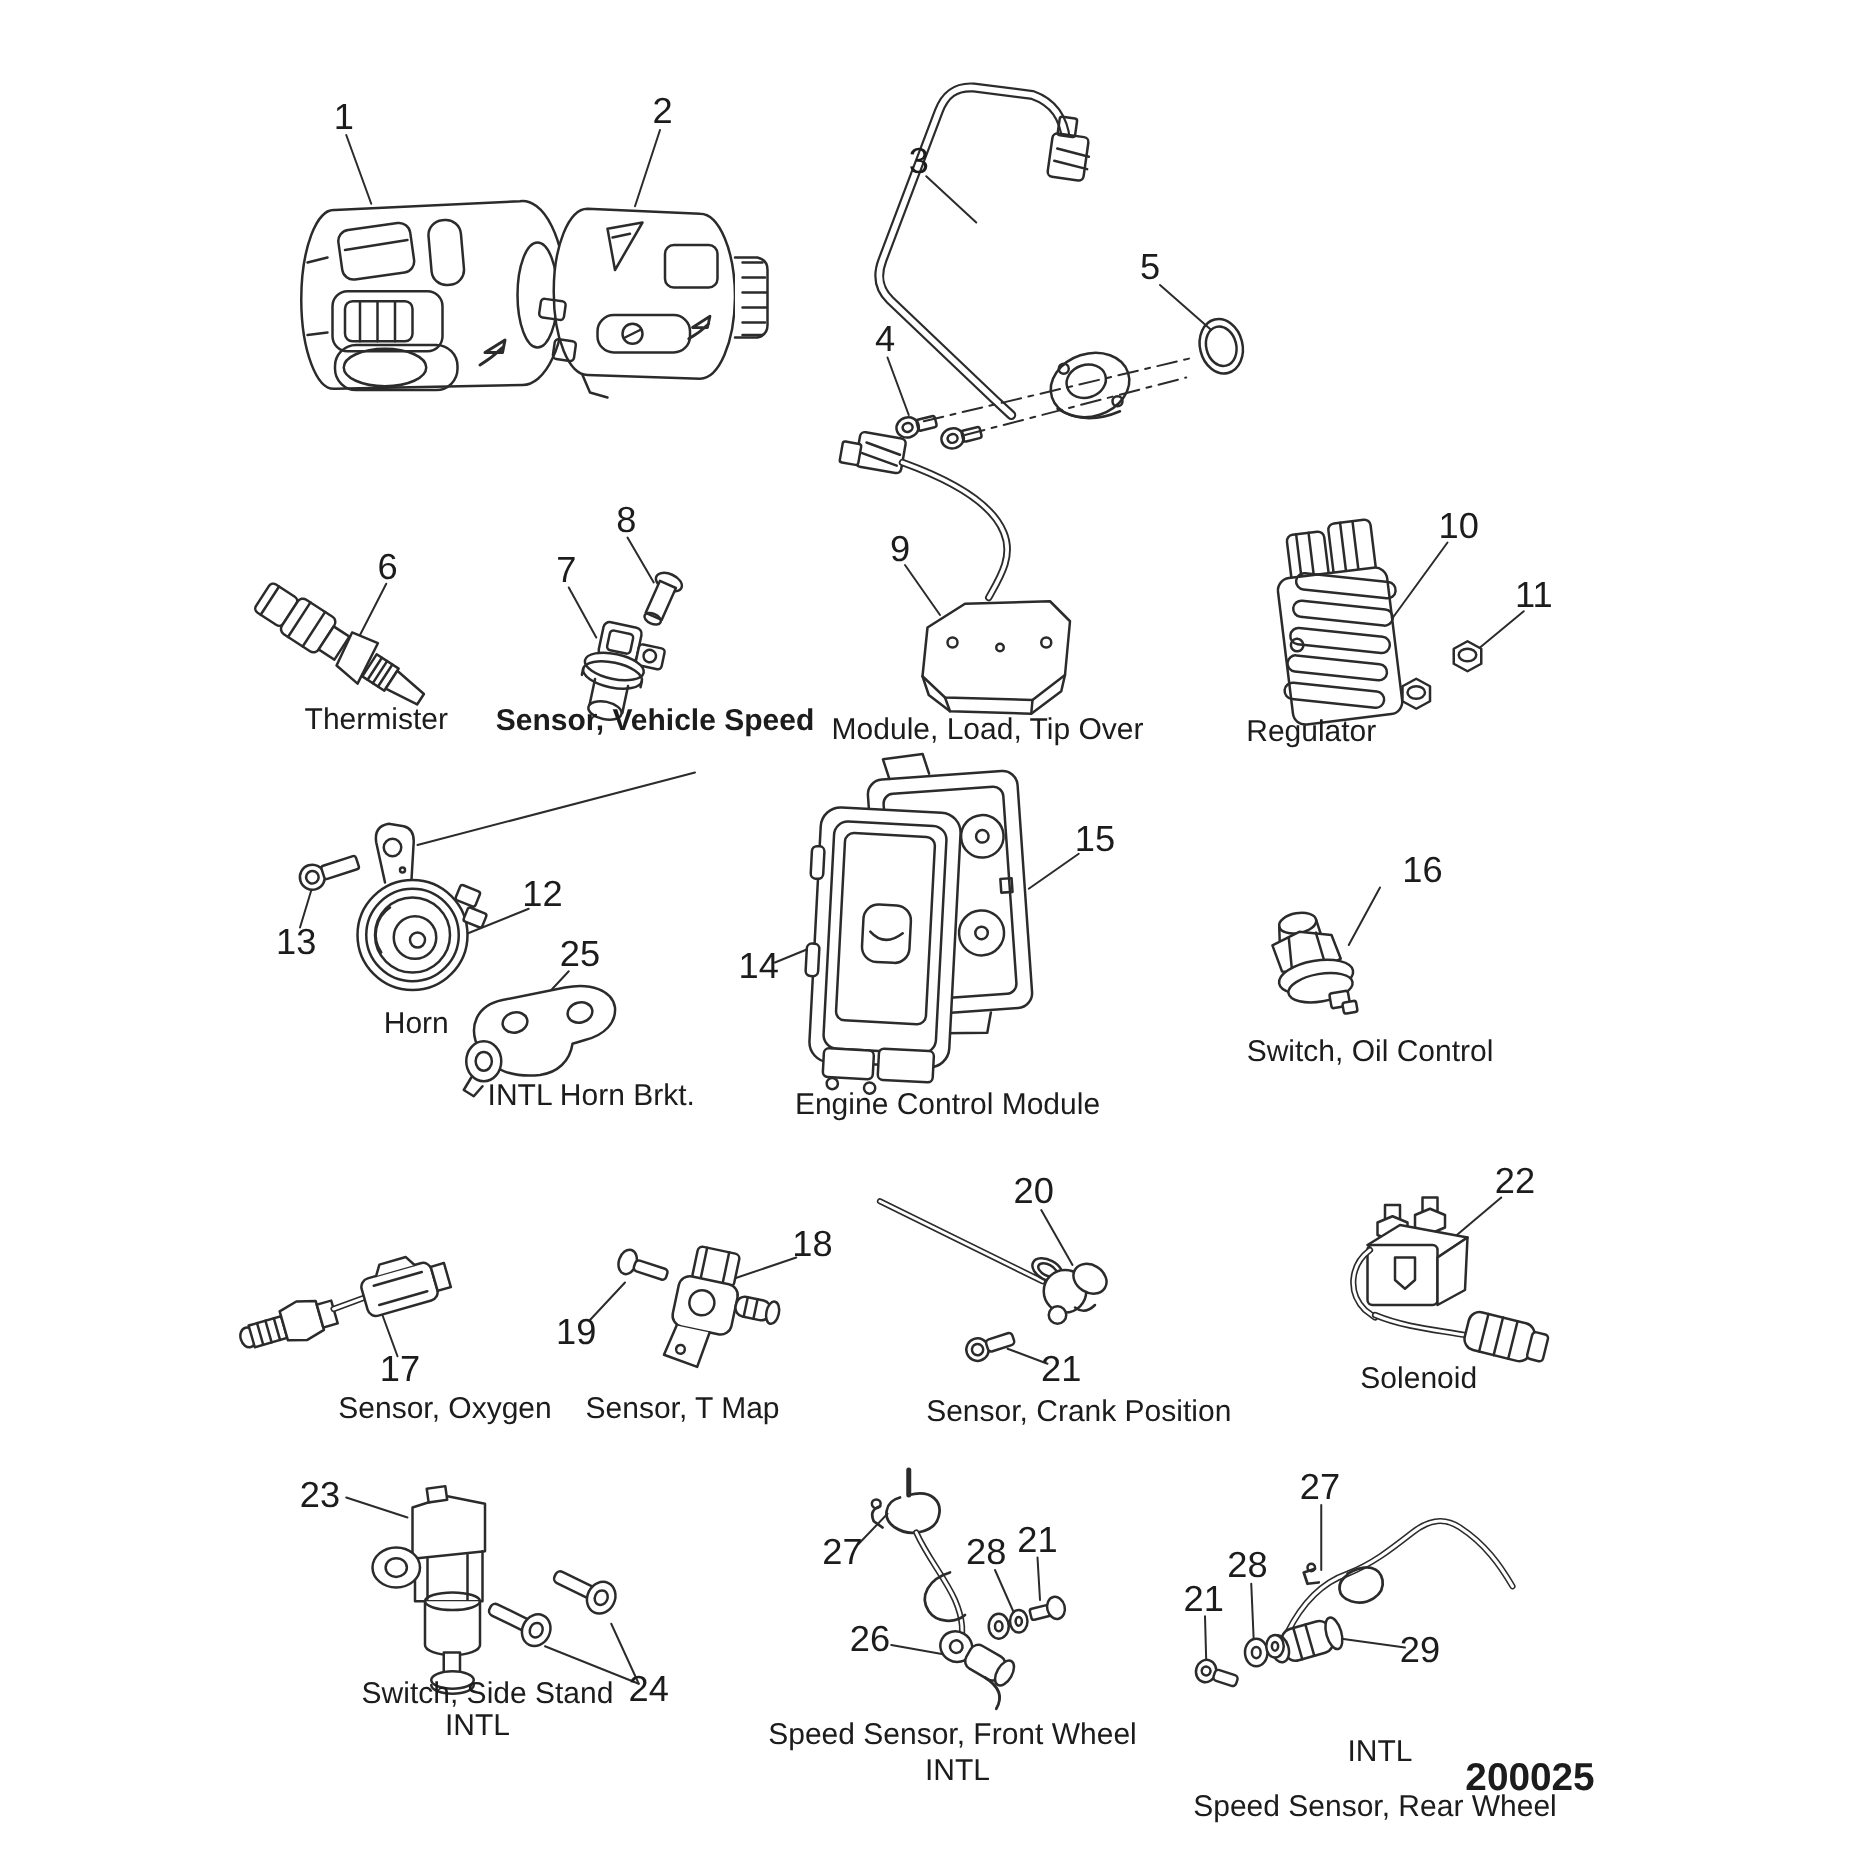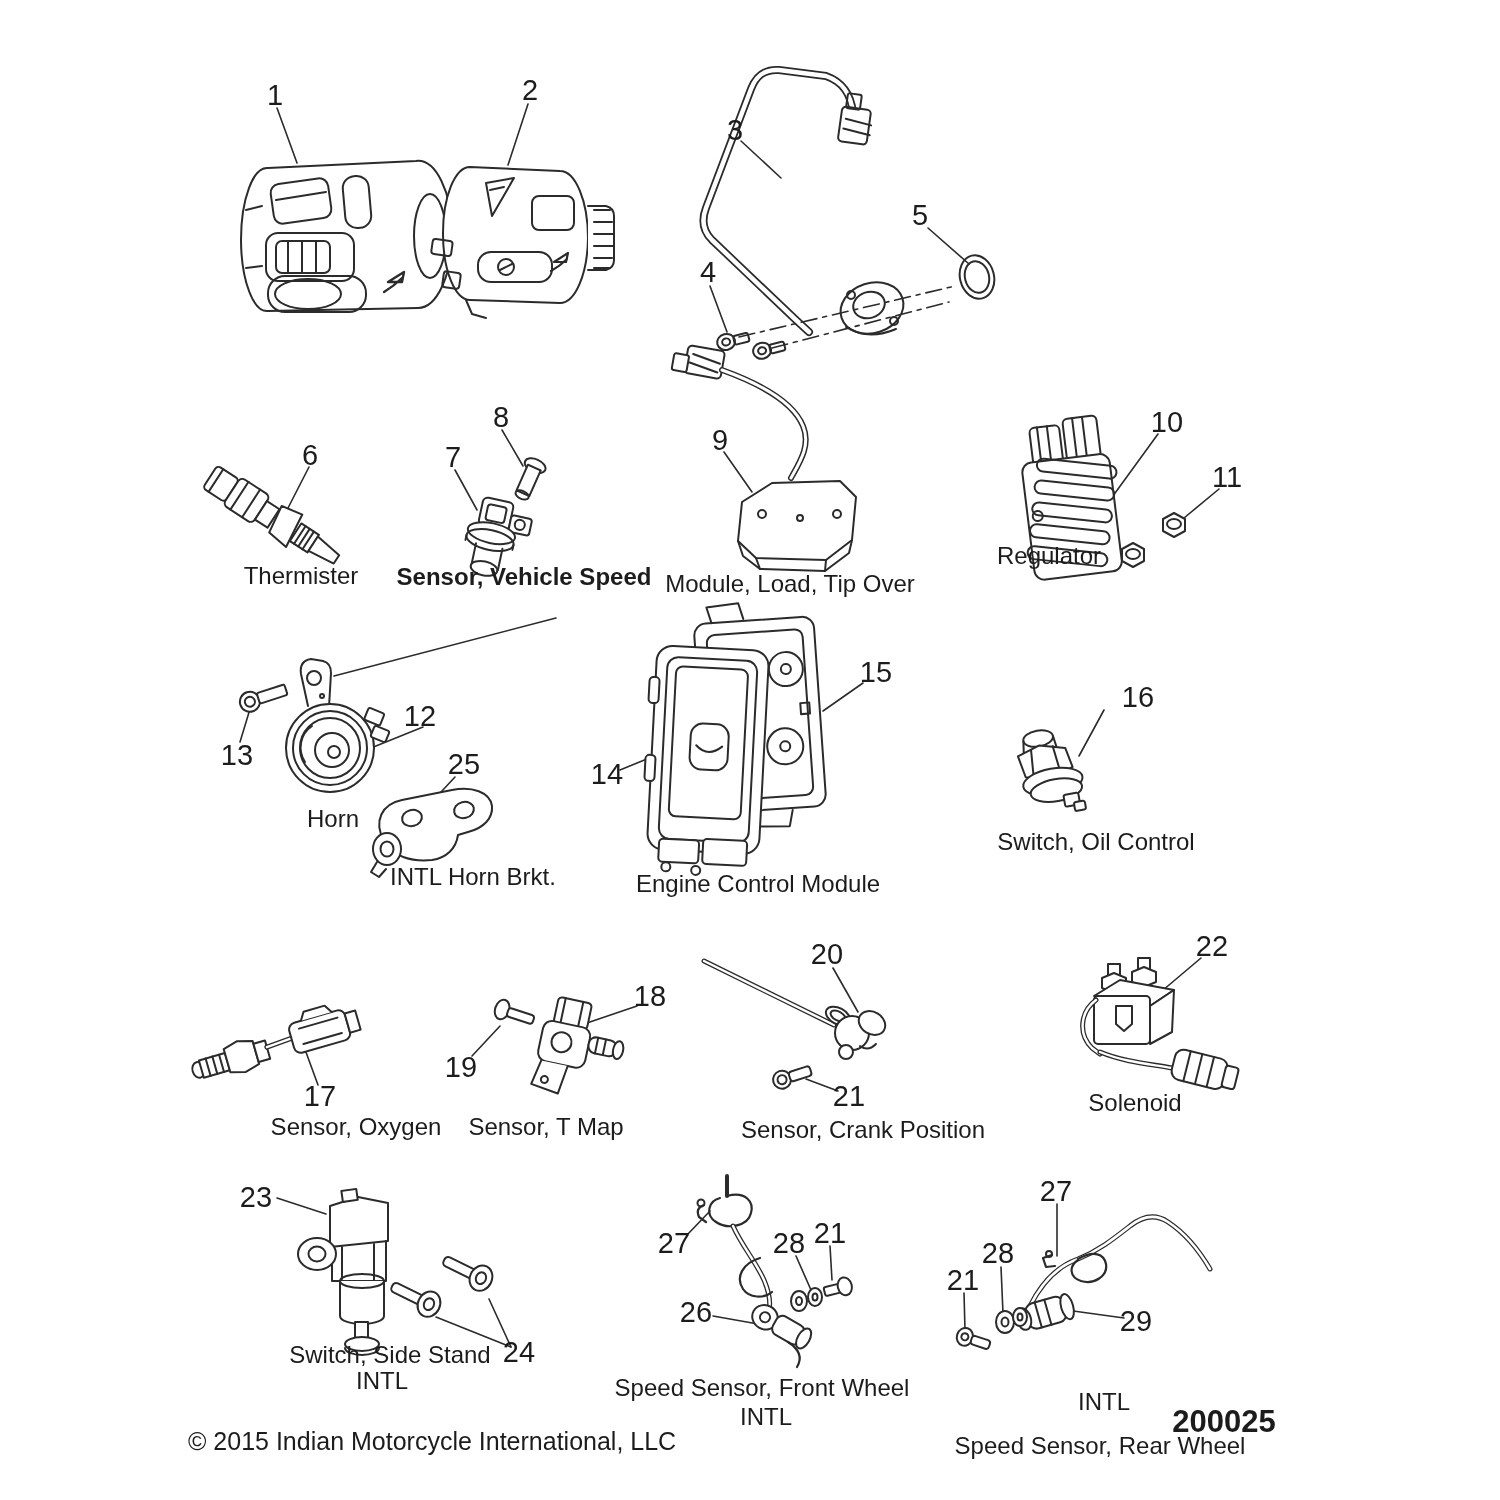--- a/index.html
+++ b/index.html
@@ -403,21 +403,21 @@
   <div class="callout" style="left:530px;top:90px;">2</div>
   <div class="callout" style="left:735px;top:130px;">3</div>
   <div class="callout" style="left:708px;top:272px;">4</div>
   <div class="callout" style="left:920px;top:215px;">5</div>
   <div class="callout" style="left:310px;top:455px;">6</div>
   <div class="callout" style="left:453px;top:457px;">7</div>
   <div class="callout" style="left:501px;top:417px;">8</div>
   <div class="callout" style="left:720px;top:440px;">9</div>
   <div class="callout" style="left:1167px;top:422px;">10</div>
   <div class="callout" style="left:1227px;top:477px;">11</div>
-  <div class="callout" style="left:420px;top:716px;">12</div>
+  <div class="callout" style="left:434px;top:716px;">12</div>
   <div class="callout" style="left:237px;top:755px;">13</div>
   <div class="callout" style="left:464px;top:764px;">25</div>
   <div class="callout" style="left:607px;top:774px;">14</div>
   <div class="callout" style="left:876px;top:672px;">15</div>
   <div class="callout" style="left:1110px;top:697px;margin-left:28px;">16</div>
   <div class="callout" style="left:320px;top:1096px;">17</div>
   <div class="callout" style="left:650px;top:996px;">18</div>
   <div class="callout" style="left:461px;top:1067px;">19</div>
   <div class="callout" style="left:827px;top:954px;">20</div>
   <div class="callout" style="left:849px;top:1096px;">21</div>
@@ -429,32 +429,31 @@
   <div class="callout" style="left:789px;top:1243px;">28</div>
   <div class="callout" style="left:830px;top:1233px;">21</div>
   <div class="callout" style="left:1056px;top:1191px;">27</div>
   <div class="callout" style="left:998px;top:1253px;">28</div>
   <div class="callout" style="left:963px;top:1280px;">21</div>
   <div class="callout" style="left:1136px;top:1321px;">29</div>
 
   <div class="plabel" style="left:301px;top:562px;">Thermister</div>
   <div class="plabel" style="left:524px;top:563px;font-weight:bold;">Sensor, Vehicle Speed</div>
   <div class="plabel" style="left:790px;top:570px;">Module, Load, Tip Over</div>
-  <div class="plabel" style="left:1049px;top:542px;">Regulator</div>
+  <div class="plabel" style="left:1049px;top:572px;">Regulator</div>
   <div class="plabel" style="left:333px;top:805px;">Horn</div>
   <div class="plabel" style="left:473px;top:863px;">INTL Horn Brkt.</div>
   <div class="plabel" style="left:758px;top:870px;">Engine Control Module</div>
   <div class="plabel" style="left:1096px;top:828px;">Switch, Oil Control</div>
   <div class="plabel" style="left:312px;top:1113px;margin-left:44px;">Sensor, Oxygen</div>
   <div class="plabel" style="left:546px;top:1113px;">Sensor, T Map</div>
   <div class="plabel" style="left:863px;top:1116px;">Sensor, Crank Position</div>
   <div class="plabel" style="left:1135px;top:1089px;">Solenoid</div>
   <div class="plabel" style="left:390px;top:1341px;">Switch, Side Stand</div>
   <div class="plabel" style="left:382px;top:1367px;">INTL</div>
   <div class="plabel" style="left:762px;top:1374px;">Speed Sensor, Front Wheel</div>
   <div class="plabel" style="left:766px;top:1403px;">INTL</div>
   <div class="plabel" style="left:1100px;top:1432px;text-align:right;">Speed Sensor, Rear Wheel</div>
   <div class="plabel" style="left:1104px;top:1388px;">INTL</div>
 
   <div class="refnum" style="left:1224px;top:1404px;font-weight:bold;">200025</div>
-  <div class="copyright" style="left:188px;top:1427px;">© 2015 Indian Motorcycle International, LLC</div>
 
 </div>
 
 </body></html>

